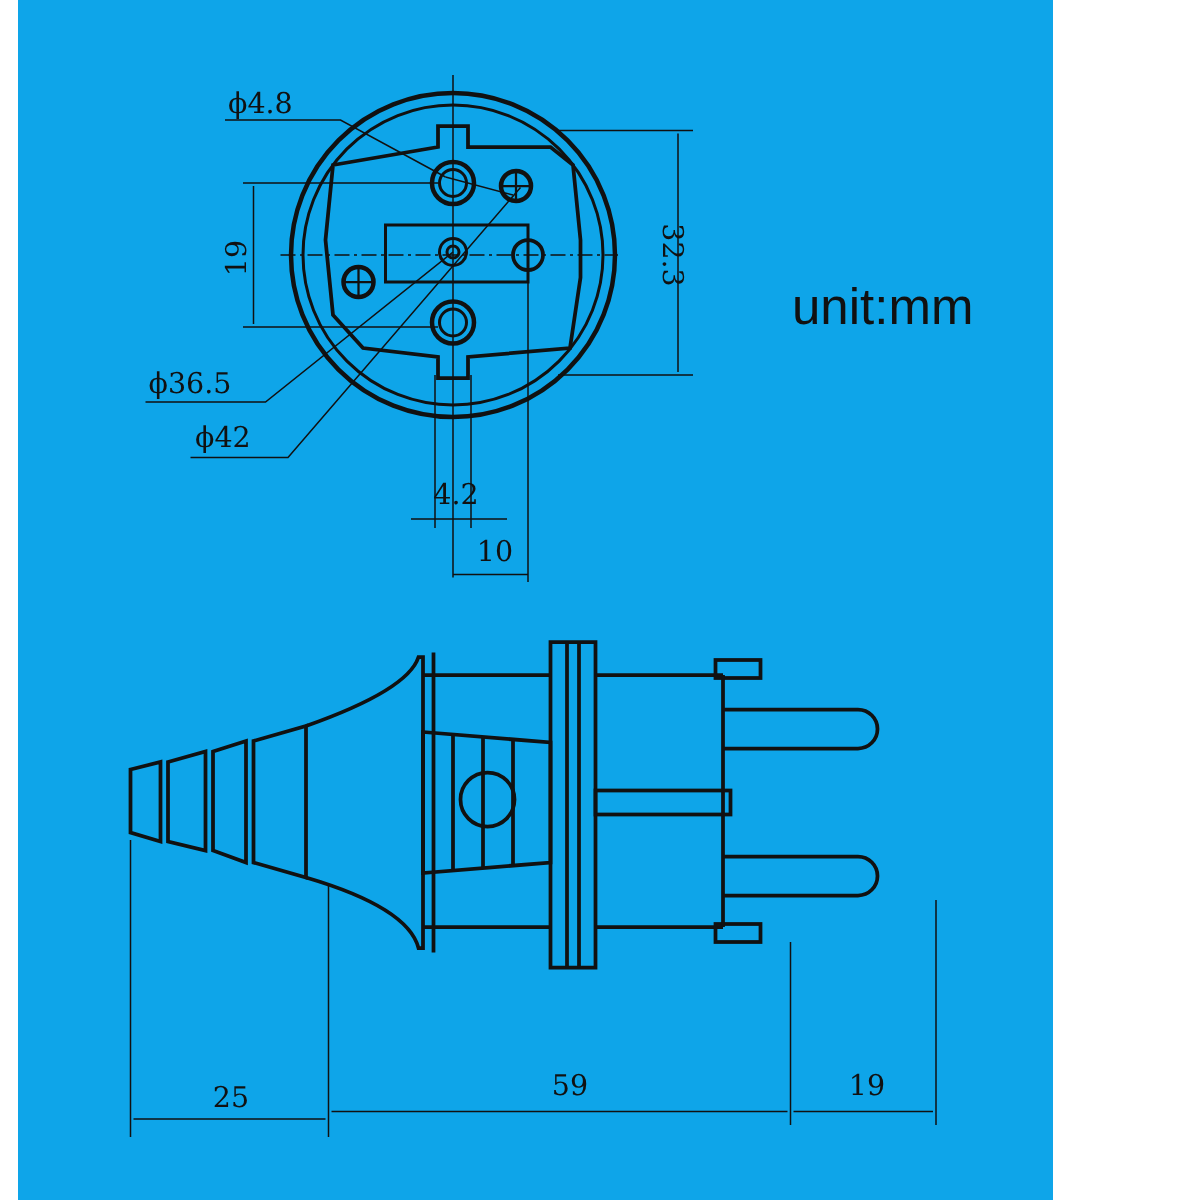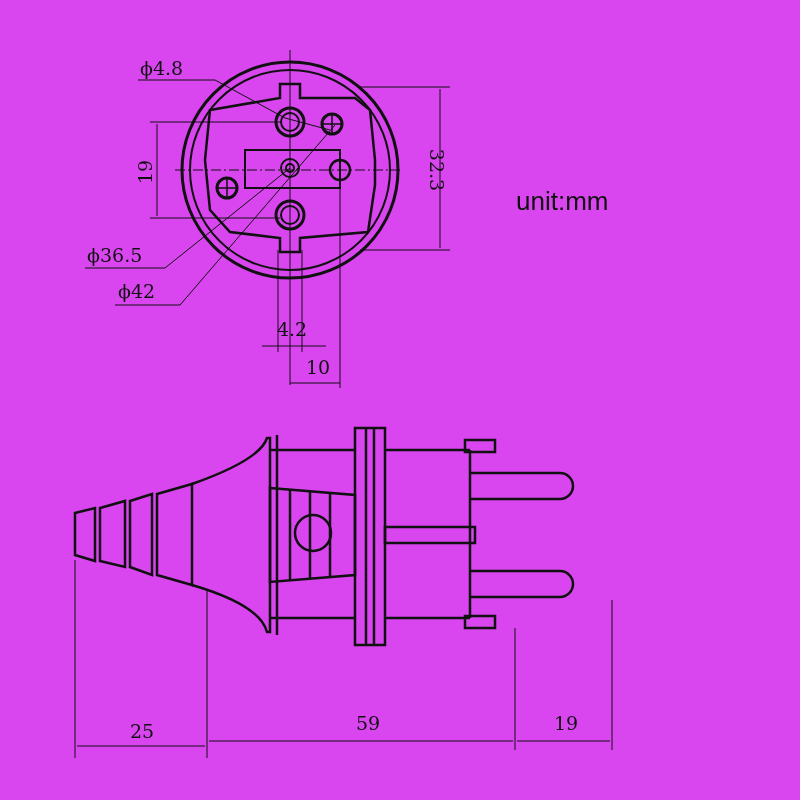--- a/index.html
+++ b/index.html
@@ -1,19 +1,19 @@
 <!DOCTYPE html>
 <html><head>
 <meta charset="utf-8">
 <style>
   html,body{margin:0;padding:0;background:#fff;}
-  .stage{position:relative;width:800px;height:800px;background:#d946ef;overflow:hidden;}
+  .stage{position:relative;width:690px;height:800px;background:#0ea5e9;overflow:hidden;margin-left:12px;}
   svg{position:absolute;left:0;top:0;}
   .dim{font-family:"DejaVu Serif",serif;font-size:19px;fill:#111;}
-  .unit{position:absolute;left:516px;top:186px;font-family:"Liberation Sans",sans-serif;font-size:26px;color:#111;}
+  .unit{position:absolute;left:516px;top:186px;font-family:"Liberation Sans",sans-serif;font-size:34px;color:#111;}
 </style>
 </head>
 <body>
 
 <div class="stage">
 <svg width="800" height="800" viewBox="0 0 800 800" stroke="#111" fill="none" stroke-width="2">
 
   <circle cx="290" cy="170" r="108" stroke-width="3"></circle>
   <circle cx="290" cy="170" r="100" stroke-width="2"></circle>
 

